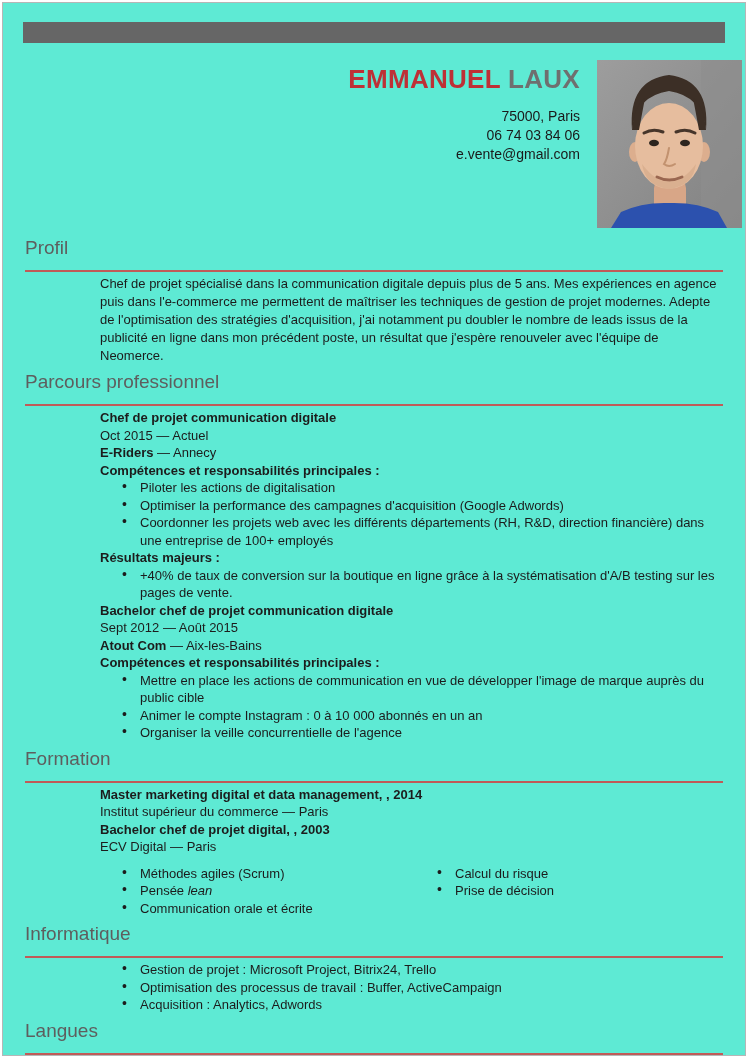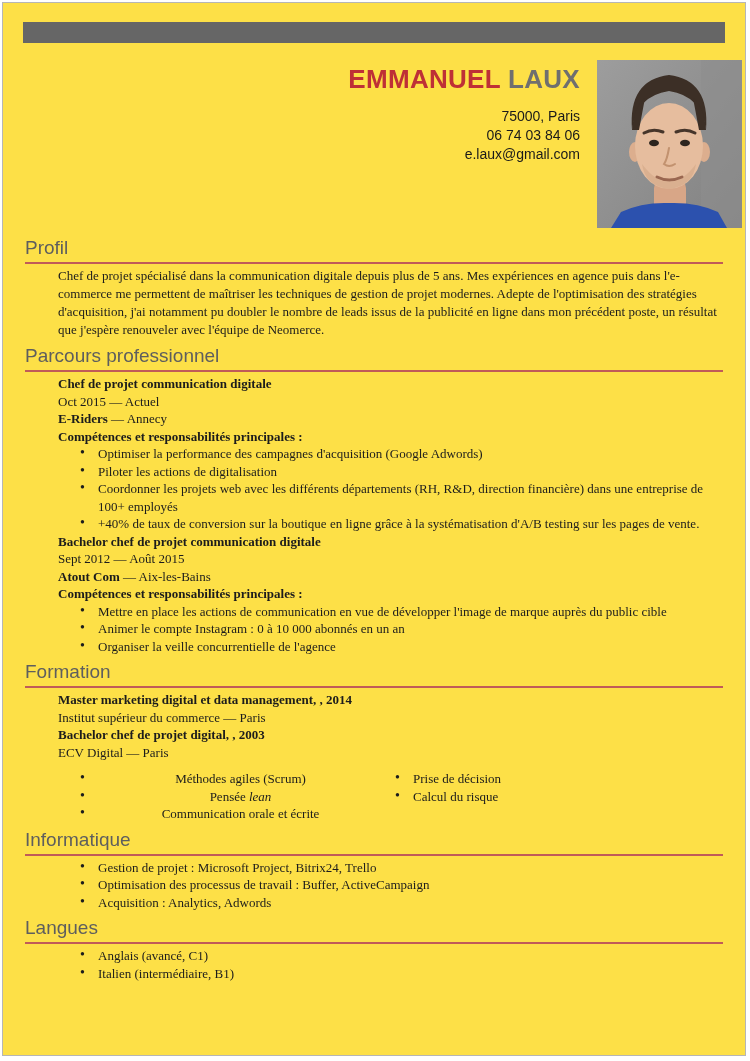--- a/index.html
+++ b/index.html
@@ -3,71 +3,71 @@
 <meta charset="utf-8">
 <style>
   html,body { margin:0; padding:0; background:#fff; }
   body {
     width:750px; height:1061px; position:relative;
     font-family:"Liberation Sans","DejaVu Sans",sans-serif;
     color:#1c1c1c;
   }
   .page {
     position:absolute; left:2px; top:2px; width:744px; height:1054px;
-    border:1px solid #b6b6b6; background:#fde047; box-sizing:border-box; overflow:hidden;
+    border:1px solid #b6b6b6; background:#5eead4; box-sizing:border-box; overflow:hidden;
   }
   .top-bar { margin:19px 20px 0 20px; height:21px; background:#666666; }
 
   .header { display:flex; align-items:flex-start; margin-top:17px; padding-right:3px; height:168px; }
   .id-block { flex:1; text-align:right; margin-right:17px; padding-top:4px; }
   .name { font-size:26px; font-weight:bold; line-height:30px; letter-spacing:0.3px; white-space:nowrap; }
   .name .first { color:#be3036; }
   .name .last  { color:#6f6f6f; }
   .contact { margin-top:13px; font-size:14px; line-height:19px; color:#1a1a1a; }
   .photo { width:145px; height:168px; flex:0 0 auto; display:block; }
 
   .sections { padding:9px 22px 0 22px; }
   .section { margin-top:6px; }
   .section:first-child { margin-top:0; }
   .section-title {
     font-size:19px; line-height:21px; color:#5e5e5e;
-    border-bottom:2px solid #c05b58; padding-bottom:4px;
+    border-bottom:2px solid #c05b58; padding-bottom:12px;
   }
-  .section-body { margin-left:33px; padding-top:3px; font-size:13px; line-height:17.5px;font-family:Liberation Serif, serif; }
+  .section-body { margin-left:75px; padding-top:3px; font-size:13px; line-height:17.5px; }
   .profil-text { line-height:18px; }
 
   .b, .job-title, .label, .degree { font-weight:bold; }
   .i { font-style:italic; }
 
   ul.bullets { list-style:none; margin:0; padding:0 0 0 22px; }
   ul.bullets li { position:relative; padding-left:18px; }
   ul.bullets li::before { content:"\2022"; position:absolute; left:0; top:-1px; font-size:14px; }
 
   .two-col { display:flex; }
-  .two-col .col-l { width:325px;text-align:center; }
+  .two-col .col-l { width:325px; }
   .two-col .col-r { flex:1; }
   .two-col .col-r ul.bullets { padding-left:12px; }
 </style>
 </head>
 <body>
 
 <div class="page">
 
   <div class="top-bar"></div>
 
   <div class="header">
     <div class="id-block">
       <div class="name">
         <span class="first">EMMANUEL</span>
         <span class="last">LAUX</span>
       </div>
       <div class="contact">
         <div>75000, Paris</div>
         <div>06 74 03 84 06</div>
-        <div>e.laux@gmail.com</div>
+        <div>e.vente@gmail.com</div>
       </div>
     </div>
     <svg class="photo" viewBox="0 0 145 168" aria-hidden="true">
       <defs>
         <linearGradient id="bgGrad" x1="0" y1="0" x2="1" y2="1">
           <stop offset="0" stop-color="#9d9d9d"></stop>
           <stop offset="1" stop-color="#828282"></stop>
         </linearGradient>
       </defs>
       <rect width="145" height="168" fill="url(#bgGrad)"></rect>
@@ -102,24 +102,25 @@
     <div class="section">
       <div class="section-title">Parcours professionnel</div>
       <div class="section-body">
         <div>
           <div class="job-title">Chef de projet communication digitale</div>
           <div>Oct 2015 — Actuel</div>
           <div><span class="b">E-Riders</span><span> — Annecy</span></div>
           <div class="label">Compétences et responsabilités principales :</div>
           <ul class="bullets">
 
-          <li>Optimiser la performance des campagnes d'acquisition (Google Adwords)</li>
-              <li>Piloter les actions de digitalisation</li>
+          <li>Piloter les actions de digitalisation</li>
+              <li>Optimiser la performance des campagnes d'acquisition (Google Adwords)</li>
               <li>Coordonner les projets web avec les différents départements (RH, R&amp;D, direction financière) dans une entreprise de 100+ employés</li>
             </ul>
+          <div class="label">Résultats majeurs :</div>
           <ul class="bullets">
 
           <li>+40% de taux de conversion sur la boutique en ligne grâce à la systématisation d'A/B testing sur les pages de vente.</li>
             </ul>
         </div>
         <div>
           <div class="job-title">Bachelor chef de projet communication digitale</div>
           <div>Sept 2012 — Août 2015</div>
           <div><span class="b">Atout Com</span><span> — Aix-les-Bains</span></div>
           <div class="label">Compétences et responsabilités principales :</div>
@@ -156,22 +157,22 @@
             <ul class="bullets">
 
             <li>Méthodes agiles (Scrum)</li>
                 <li><span>Pensée </span><span class="i">lean</span></li>
                 <li>Communication orale et écrite</li>
               </ul>
           </div>
           <div class="col-r">
             <ul class="bullets">
 
-            <li>Prise de décision</li>
-                <li>Calcul du risque</li>
+            <li>Calcul du risque</li>
+                <li>Prise de décision</li>
               </ul>
           </div>
         </div>
       </div>
     </div>
 
     <div class="section">
       <div class="section-title">Informatique</div>
       <div class="section-body">
         <ul class="bullets">

